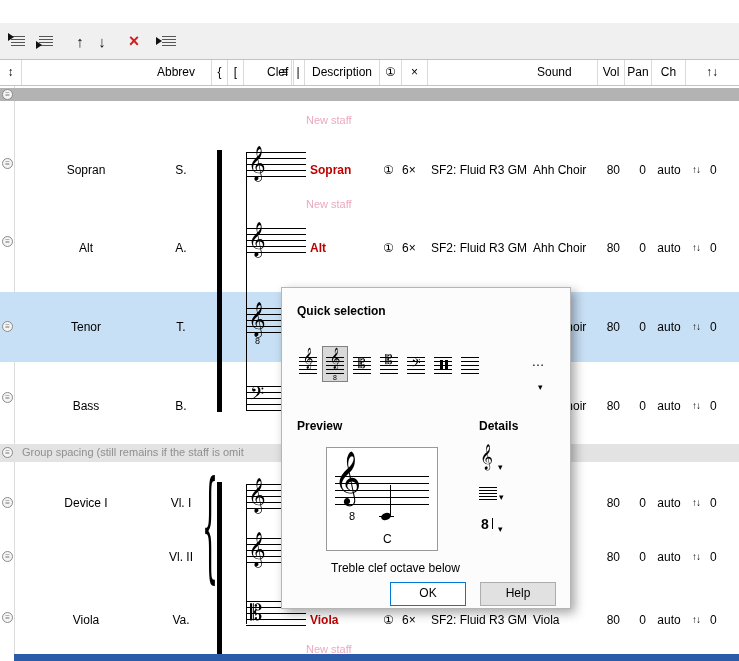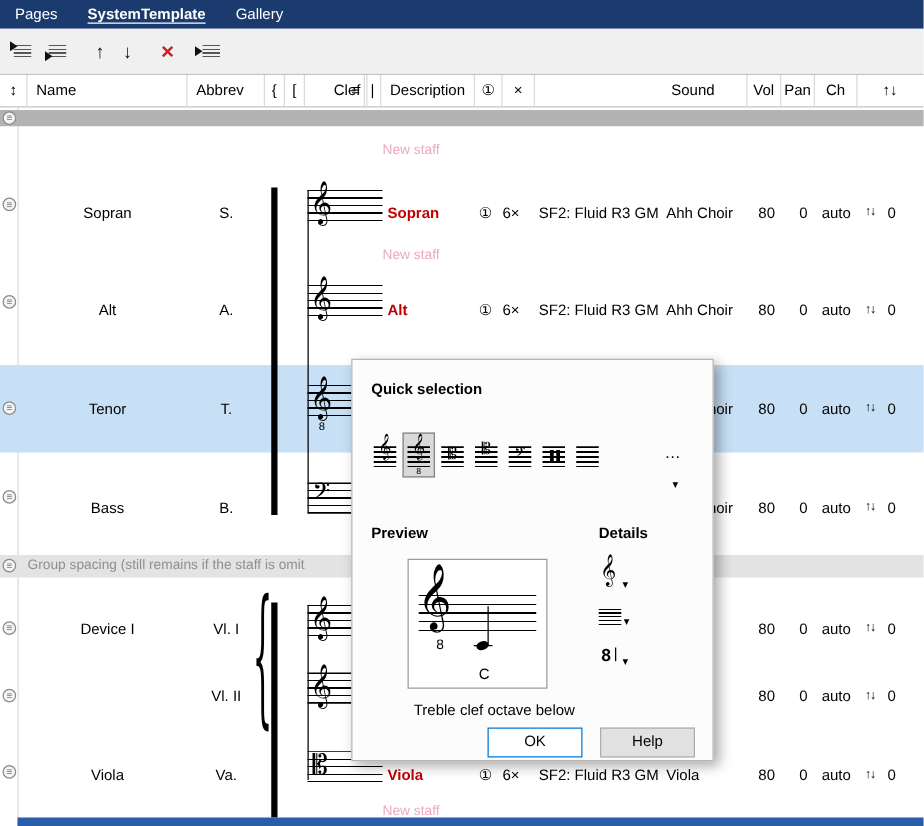--- a/index.html
+++ b/index.html
@@ -96,25 +96,20 @@
   .clefname{position:absolute;left:49px;top:273px;font-size:12px;}
   .dlgbtn{position:absolute;top:294px;width:76px;height:24px;font-size:12px;text-align:center;line-height:20px;box-sizing:border-box;}
   .okbtn{left:108px;background:#fff;border:1px solid #0078d7;}
   .helpbtn{left:198px;background:#e1e1e1;border:1px solid #adadad;}
 </style>
 </head>
 <body>
 
 <div class="app">
 
-  <div class="abs tabbar">
-    <span class="tab">Pages</span>
-    <span class="tab active">SystemTemplate</span>
-    <span class="tab">Gallery</span>
-  </div>
 
   <div class="abs toolbar">
     <span class="tbi" style="left:8px;">
       <span class="ministaff"></span>
       <span class="tri-r" style="left:0;top:2px;"></span>
     </span>
     <span class="tbi" style="left:36px;">
       <span class="ministaff"></span>
       <span class="tri-r" style="left:0;bottom:2px;"></span>
     </span>
@@ -128,21 +123,20 @@
       <span class="del-glyph">×</span>
     </span>
     <span class="tbi" style="left:156px;">
       <span class="tri-r" style="left:0;top:6px;"></span>
       <span class="ministaff" style="margin-left:5px;"></span>
     </span>
   </div>
 
   <div class="abs hdr">
     <span class="hcell center" style="left:0;width:22px;">↕</span>
-    <span class="hcell" style="left:22px;width:128px;">Name</span>
     <span class="hcell" style="left:150px;width:62px;">Abbrev</span>
     <span class="hcell center" style="left:212px;width:16px;">{</span>
     <span class="hcell center" style="left:228px;width:16px;">[</span>
     <span class="hcell" style="left:244px;width:34px;margin-left:16px;">Clef</span>
     <span class="hcell center" style="left:278px;width:14px;">≡</span>
     <span class="hcell center" style="left:292px;width:13px;">|</span>
     <span class="hcell" style="left:305px;width:75px;">Description</span>
     <span class="hcell center" style="left:380px;width:22px;">①</span>
     <span class="hcell center" style="left:402px;width:26px;">×</span>
     <span class="hcell" style="left:530px;width:68px;">Sound</span>

